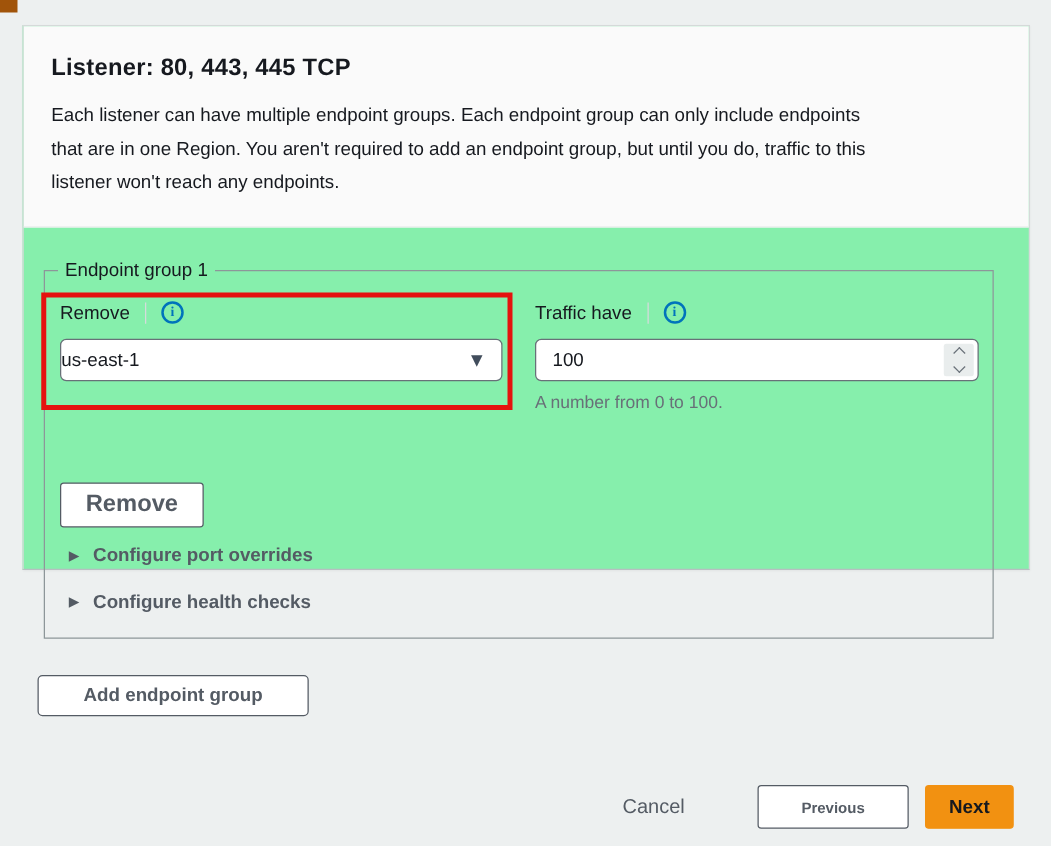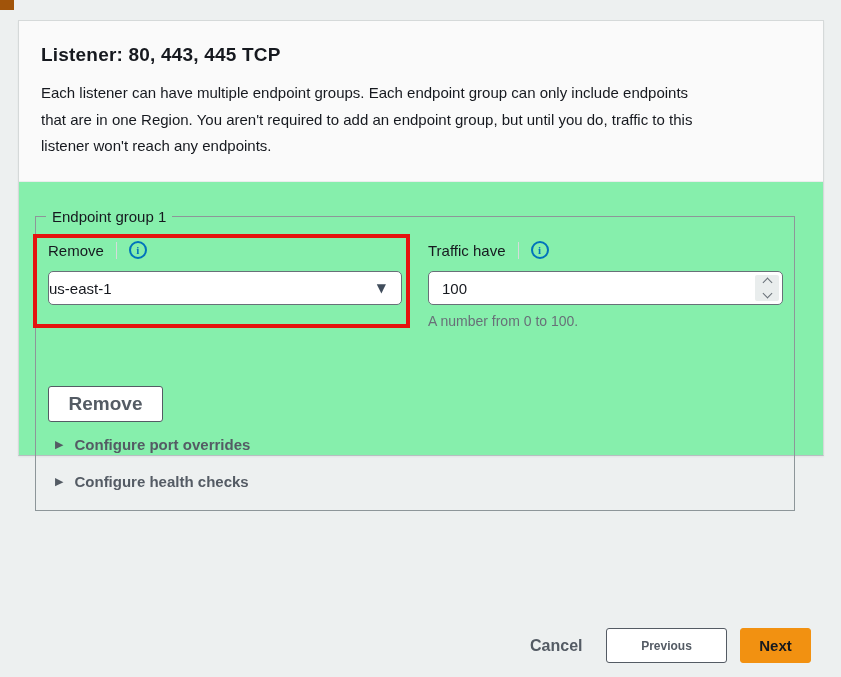--- a/index.html
+++ b/index.html
@@ -78,21 +78,21 @@
   .expander.first{left:36px;top:252px;}
   .expander.second{left:36px;top:289px;}
 
   .annotation-rect{
     position:absolute;left:14px;top:52px;width:377px;height:94px;box-sizing:border-box;
     border:4px solid var(--annotation-red);pointer-events:none;z-index:6;
   }
   .add-group-btn{position:absolute;left:11px;top:358px;width:217px;height:33px;font-size:15px;border-radius:4px;}
 
   .footer-cancel{
-    position:absolute;left:530px;top:635px;font-size:16px;font-weight:bold;
+    position:absolute;left:498px;top:635px;font-size:16px;font-weight:normal;
     color:var(--button-gray);cursor:pointer;line-height:22px;
   }
   .footer-prev{position:absolute;left:606px;top:628px;width:121px;height:35px;font-size:12px;}
   .footer-next{
     position:absolute;left:740px;top:628px;width:71px;height:35px;box-sizing:border-box;
     background:var(--accent-orange);border:1px solid var(--accent-orange);border-radius:3px;
     font-family:inherit;font-size:15px;font-weight:bold;color:var(--text-primary);cursor:pointer;
     display:flex;align-items:center;justify-content:center;
   }
 </style>
@@ -152,19 +152,20 @@
       <span class="exp-label">Configure port overrides</span>
     </div>
 
     <div class="expander second">
       <span class="tri">▶</span>
       <span class="exp-label">Configure health checks</span>
     </div>
 
     <div class="annotation-rect"></div>
 
+    <button class="btn add-group-btn">Add endpoint group</button>
 
   </div>
 </div>
 
 <span class="footer-cancel">Cancel</span>
 <button class="btn footer-prev">Previous</button>
 <button class="footer-next">Next</button>
 
 </body></html>

